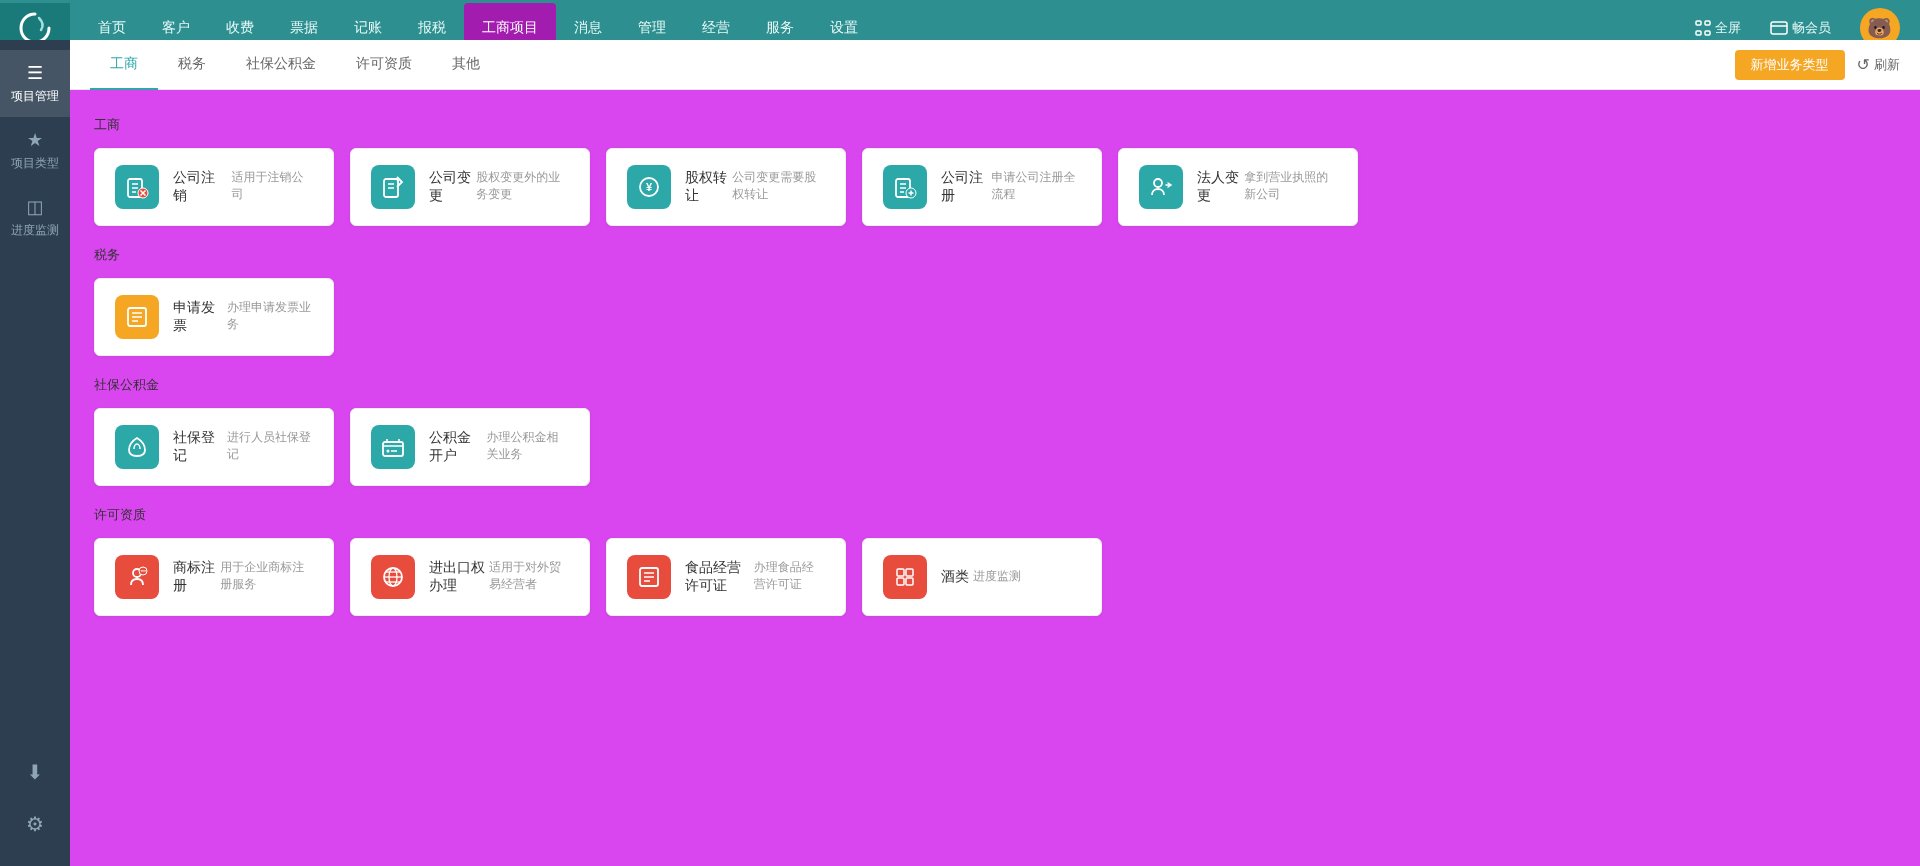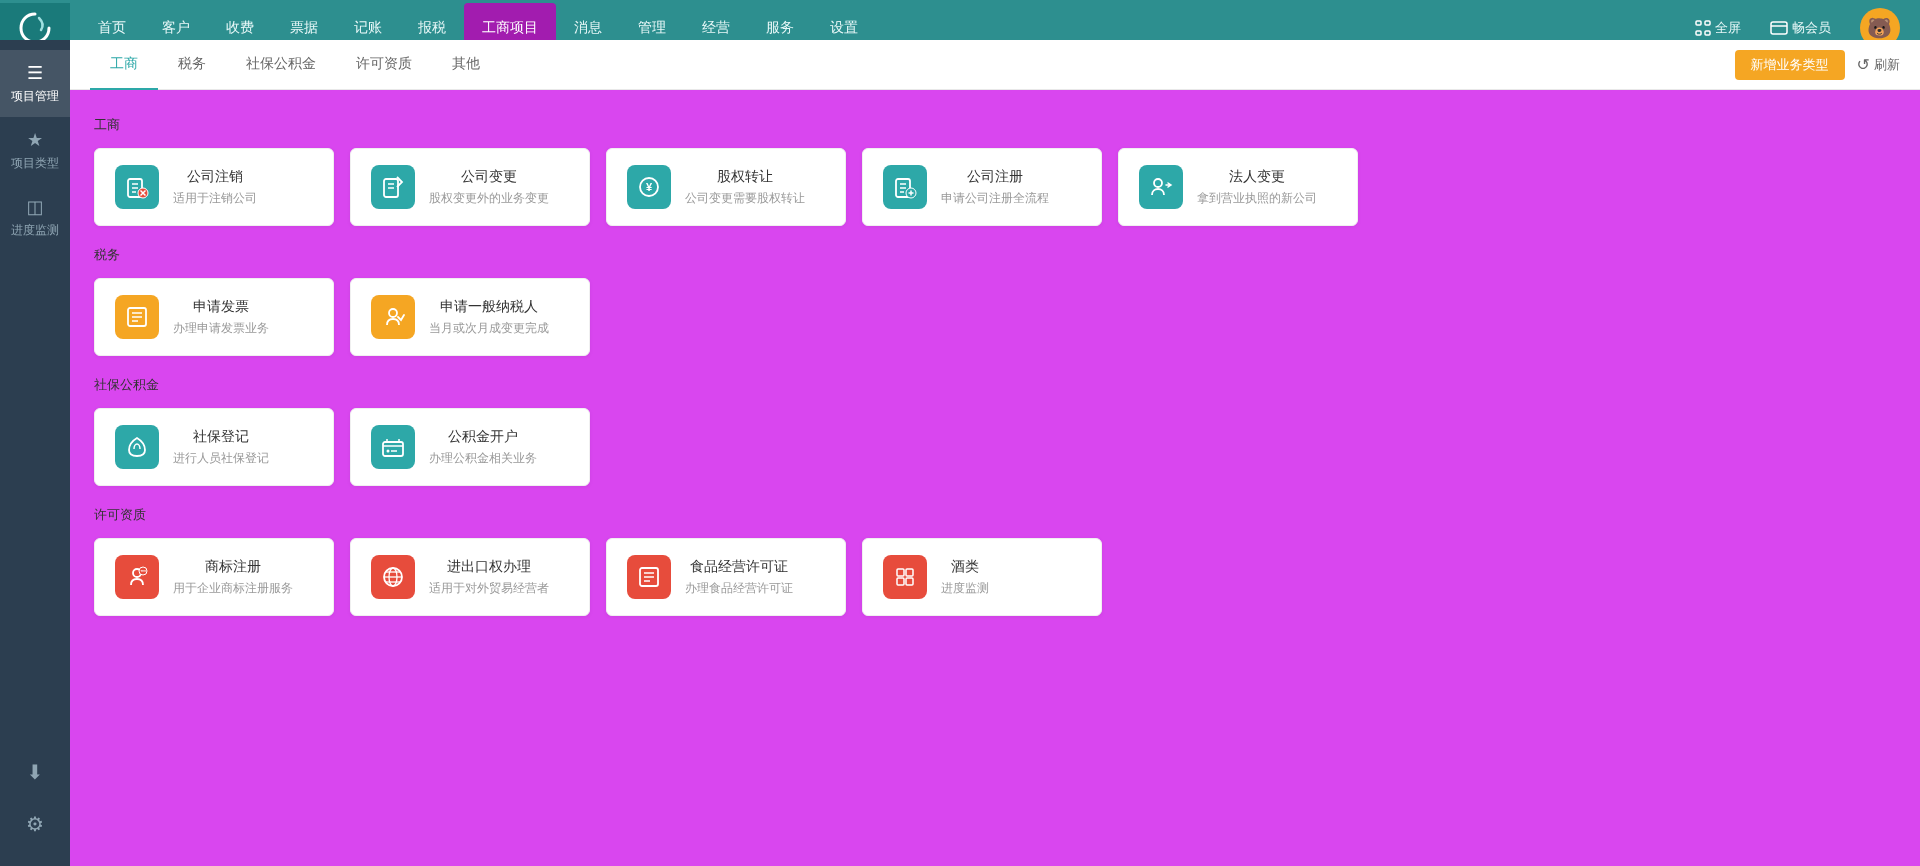--- a/index.html
+++ b/index.html
@@ -228,21 +228,21 @@
       border-radius: 8px;
       display: flex;
       align-items: center;
       justify-content: center;
       font-size: 22px;
       flex-shrink: 0;
     }
     .icon-teal { background: #2da8a8; color: white; }
     .icon-orange { background: #f5a623; color: white; }
     .icon-red { background: #e74c3c; color: white; }
-    .card-text { display: flex; flex-direction: column; gap: 4px; align-items: center; }
+    .card-text { display: flex; flex-direction: row; gap: 4px; }
     .card-name { font-size: 14px; color: #333; font-weight: 500; }
     .card-desc { font-size: 12px; color: #999; }
   </style>
 </head>
 <body>
 
 <div class="top-nav">
   <div class="logo-area">
     <svg class="logo-icon" viewBox="0 0 36 36" fill="none">
       <path d="M18 4 C10 4 4 10 4 18 C4 26 10 32 18 32 C26 32 32 26 32 18" stroke="white" stroke-width="3" fill="none" stroke-linecap="round"></path>
@@ -414,33 +414,20 @@
                 <line x1="7" y1="8" x2="17" y2="8" stroke="white" stroke-width="1.5"></line>
                 <line x1="7" y1="12" x2="17" y2="12" stroke="white" stroke-width="1.5"></line>
                 <line x1="7" y1="16" x2="13" y2="16" stroke="white" stroke-width="1.5"></line>
               </svg>
             </div>
             <div class="card-text">
               <span class="card-name">申请发票</span>
               <span class="card-desc">办理申请发票业务</span>
             </div>
           </div>
-          <div class="service-card">
-            <div class="card-icon icon-orange">
-              <svg width="24" height="24" viewBox="0 0 24 24" fill="white">
-                <circle cx="12" cy="8" r="4" fill="none" stroke="white" stroke-width="1.8"></circle>
-                <path d="M6 20 C6 16 8.5 14 12 14 C15.5 14 18 16 18 20" fill="none" stroke="white" stroke-width="1.8"></path>
-                <path d="M17 12 L20 15 L23 10" stroke="white" stroke-width="1.8" fill="none" stroke-linecap="round"></path>
-              </svg>
-            </div>
-            <div class="card-text">
-              <span class="card-name">申请一般纳税人</span>
-              <span class="card-desc">当月或次月成变更完成</span>
-            </div>
-          </div>
         </div>
       </div>
 
       <div>
         <div class="section-title">社保公积金</div>
         <div class="card-grid">
           <div class="service-card">
             <div class="card-icon icon-teal">
               <svg width="24" height="24" viewBox="0 0 24 24" fill="white">
                 <path d="M12 3 C7 6 4 10 4 15 C4 19 7 21 12 21 C17 21 20 19 20 15 C20 10 17 6 12 3Z" fill="none" stroke="white" stroke-width="1.8"></path>

